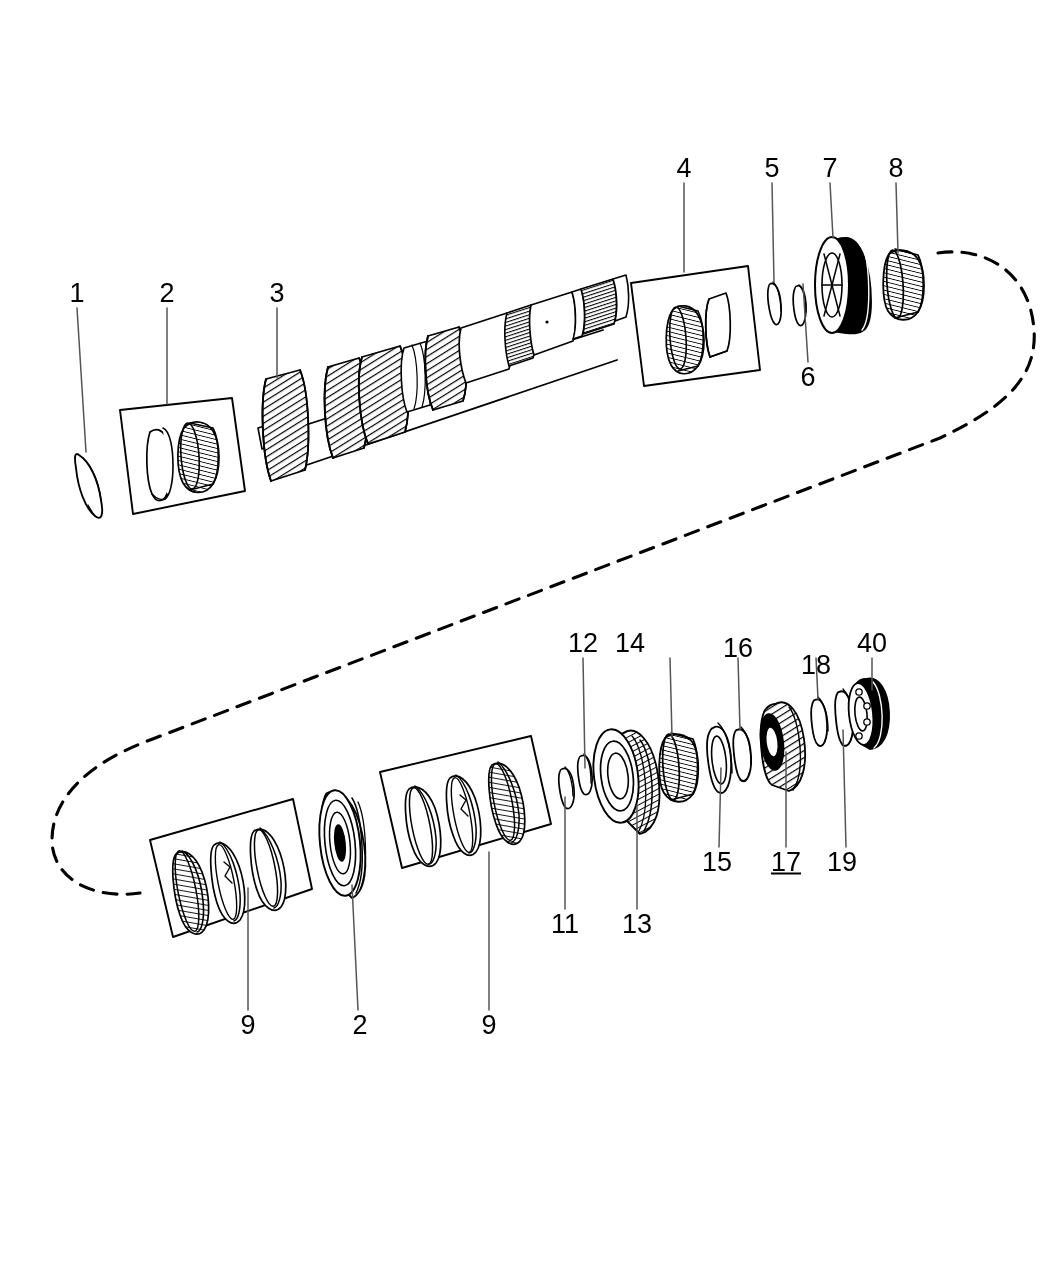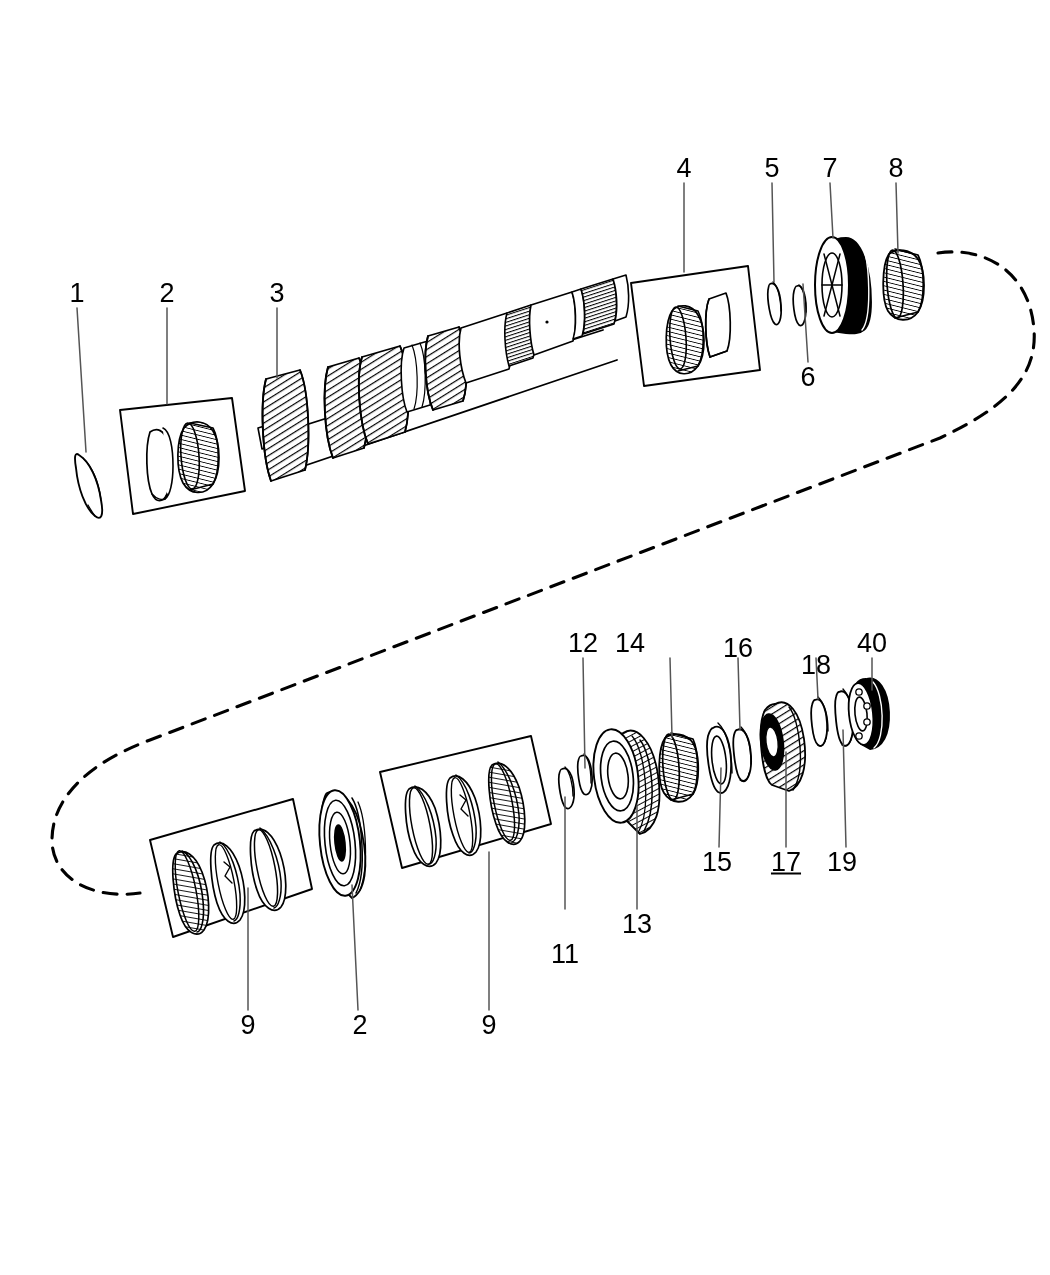--- a/index.html
+++ b/index.html
@@ -369,21 +369,21 @@
       <div class="callout-label" style="left: 167px; top: 293px;">2</div>
       <div class="callout-label" style="left: 277px; top: 293px;">3</div>
       <div class="callout-label" style="left: 684px; top: 168px;">4</div>
       <div class="callout-label" style="left: 772px; top: 168px;">5</div>
       <div class="callout-label" style="left: 808px; top: 377px;">6</div>
       <div class="callout-label" style="left: 830px; top: 168px;">7</div>
       <div class="callout-label" style="left: 896px; top: 168px;">8</div>
       <div class="callout-label" style="left: 248px; top: 1025px;">9</div>
       <div class="callout-label" style="left: 360px; top: 1025px;">2</div>
       <div class="callout-label" style="left: 489px; top: 1025px;">9</div>
-      <div class="callout-label" style="left: 565px; top: 924px; margin-top: 30px;">11</div>
+      <div class="callout-label" style="left: 565px; top: 924px;">11</div>
       <div class="callout-label" style="left: 583px; top: 643px; text-align: center;">12</div>
       <div class="callout-label" style="left: 637px; top: 924px;">13</div>
       <div class="callout-label" style="left: 630px; top: 643px;">14</div>
       <div class="callout-label" style="left: 717px; top: 862px;">15</div>
       <div class="callout-label" style="left: 738px; top: 612px; margin-top: 36px;">16</div>
       <div class="callout-label" style="left: 786px; top: 862px; text-decoration: underline;">17</div>
       <div class="callout-label" style="left: 816px; top: 665px;">18</div>
       <div class="callout-label" style="left: 842px; top: 862px;">19</div>
       <div class="callout-label" style="left: 872px; top: 643px;">40</div>
     </div>

